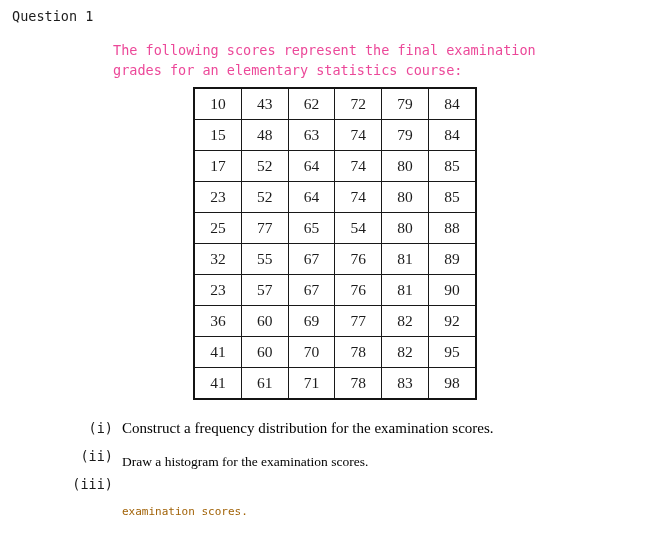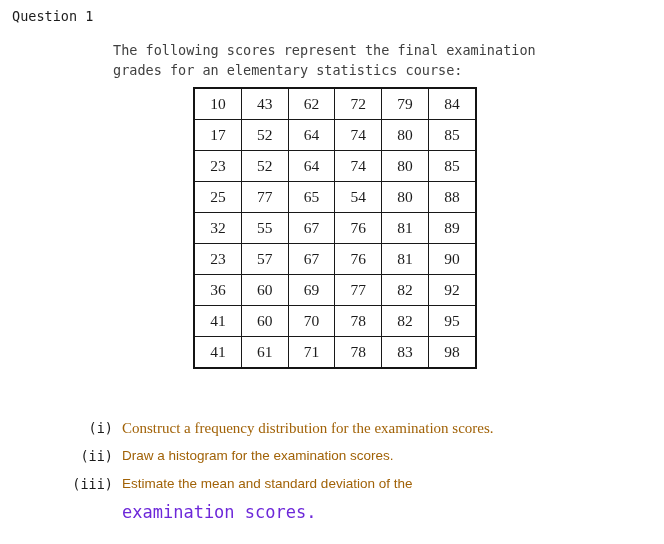--- a/index.html
+++ b/index.html
@@ -31,21 +31,21 @@
 
   
   #intro-paragraph {
     position: absolute;
     left: 113px;
     top: 40px;
     width: 540px;
     font-family: "DejaVu Sans Mono", monospace;
     font-size: 13.5px;
     line-height: 20px;
-    color: #404040;
+    color: #ec4899;
   }
   #intro-paragraph .intro-line {
     white-space: pre;
     display: block;
   }
 
   
   #scores-table-wrap {
     position: absolute;
     left: 193px;
@@ -95,39 +95,40 @@
     line-height: 20px;
     color: #1b1b1b;
     white-space: pre;
   }
   .subq-text {
     position: absolute;
     left: 122px;
     top: 0;
     font-size: 13.5px;
     line-height: 20px;
-    color: #a16207;
+    color: #000000;
     white-space: pre;
   }
   .subq-text.serif {
     font-family: "Liberation Serif", "DejaVu Serif", serif;
     font-size: 15px;
     line-height: 20px;
   }
   .subq-text.mono {
-    font-family: Liberation Sans, sans-serif;
+    font-family: Liberation Serif, serif;
+    margin-top: 6px;
   }
   .subq-cont {
     position: absolute;
     left: 122px;
     top: 0;
     font-family: "DejaVu Sans Mono", monospace;
-    font-size: 17px;
-    line-height: 20px;
-    color: #6d28d9;
+    font-size: 11px;
+    line-height: 20px;
+    color: #a16207;
     white-space: pre;
   }
 </style>
 </head>
 <body>
 
 <div id="question-heading">Question 1</div>
 
 <div id="intro-paragraph">
   <span class="intro-line">The following scores represent the final examination</span>
@@ -139,20 +140,28 @@
     <tbody id="scores-tbody">
         <tr>
           <td>10</td>
           <td>43</td>
           <td>62</td>
           <td>72</td>
           <td>79</td>
           <td>84</td>
         </tr>
         <tr>
+          <td>15</td>
+          <td>48</td>
+          <td>63</td>
+          <td>74</td>
+          <td>79</td>
+          <td>84</td>
+        </tr>
+        <tr>
           <td>17</td>
           <td>52</td>
           <td>64</td>
           <td>74</td>
           <td>80</td>
           <td>85</td>
         </tr>
         <tr>
           <td>23</td>
           <td>52</td>
@@ -217,18 +226,17 @@
     <div class="subq-row">
       <span class="subq-label">(i)</span>
       <span class="subq-text serif">Construct a frequency distribution for the examination scores.</span>
     </div>
     <div class="subq-row">
       <span class="subq-label">(ii)</span>
       <span class="subq-text mono">Draw a histogram for the examination scores.</span>
     </div>
     <div class="subq-row">
       <span class="subq-label">(iii)</span>
-      <span class="subq-text mono">Estimate the mean and standard deviation of the</span>
     </div>
     <div class="subq-row">
       <span class="subq-cont">examination scores.</span>
     </div>
   </div>
 
 </body></html>

